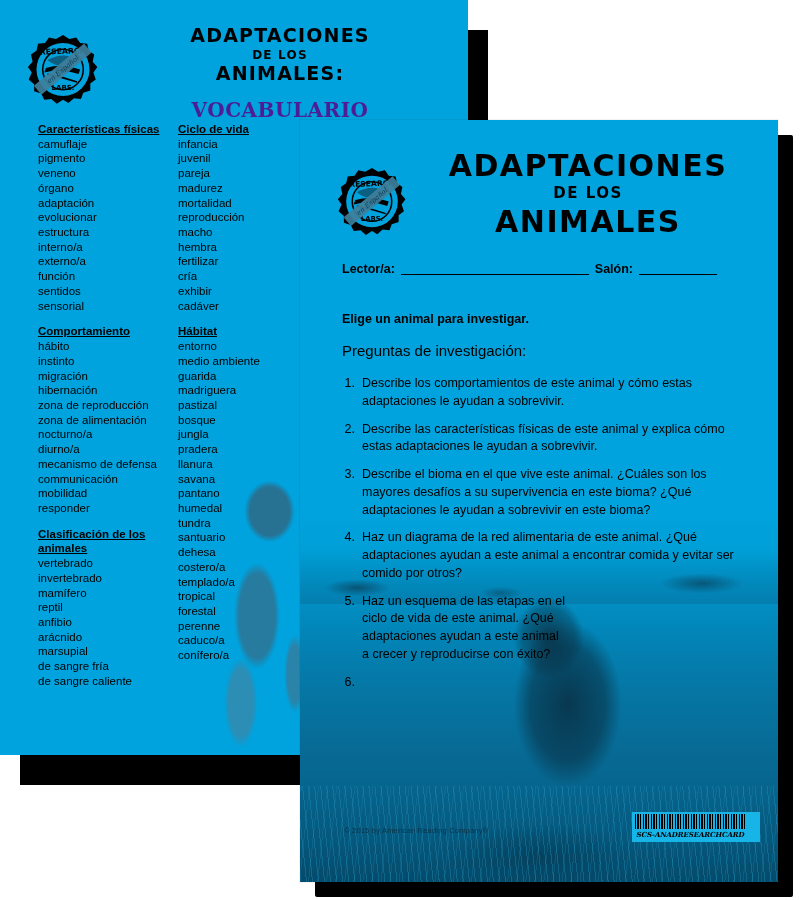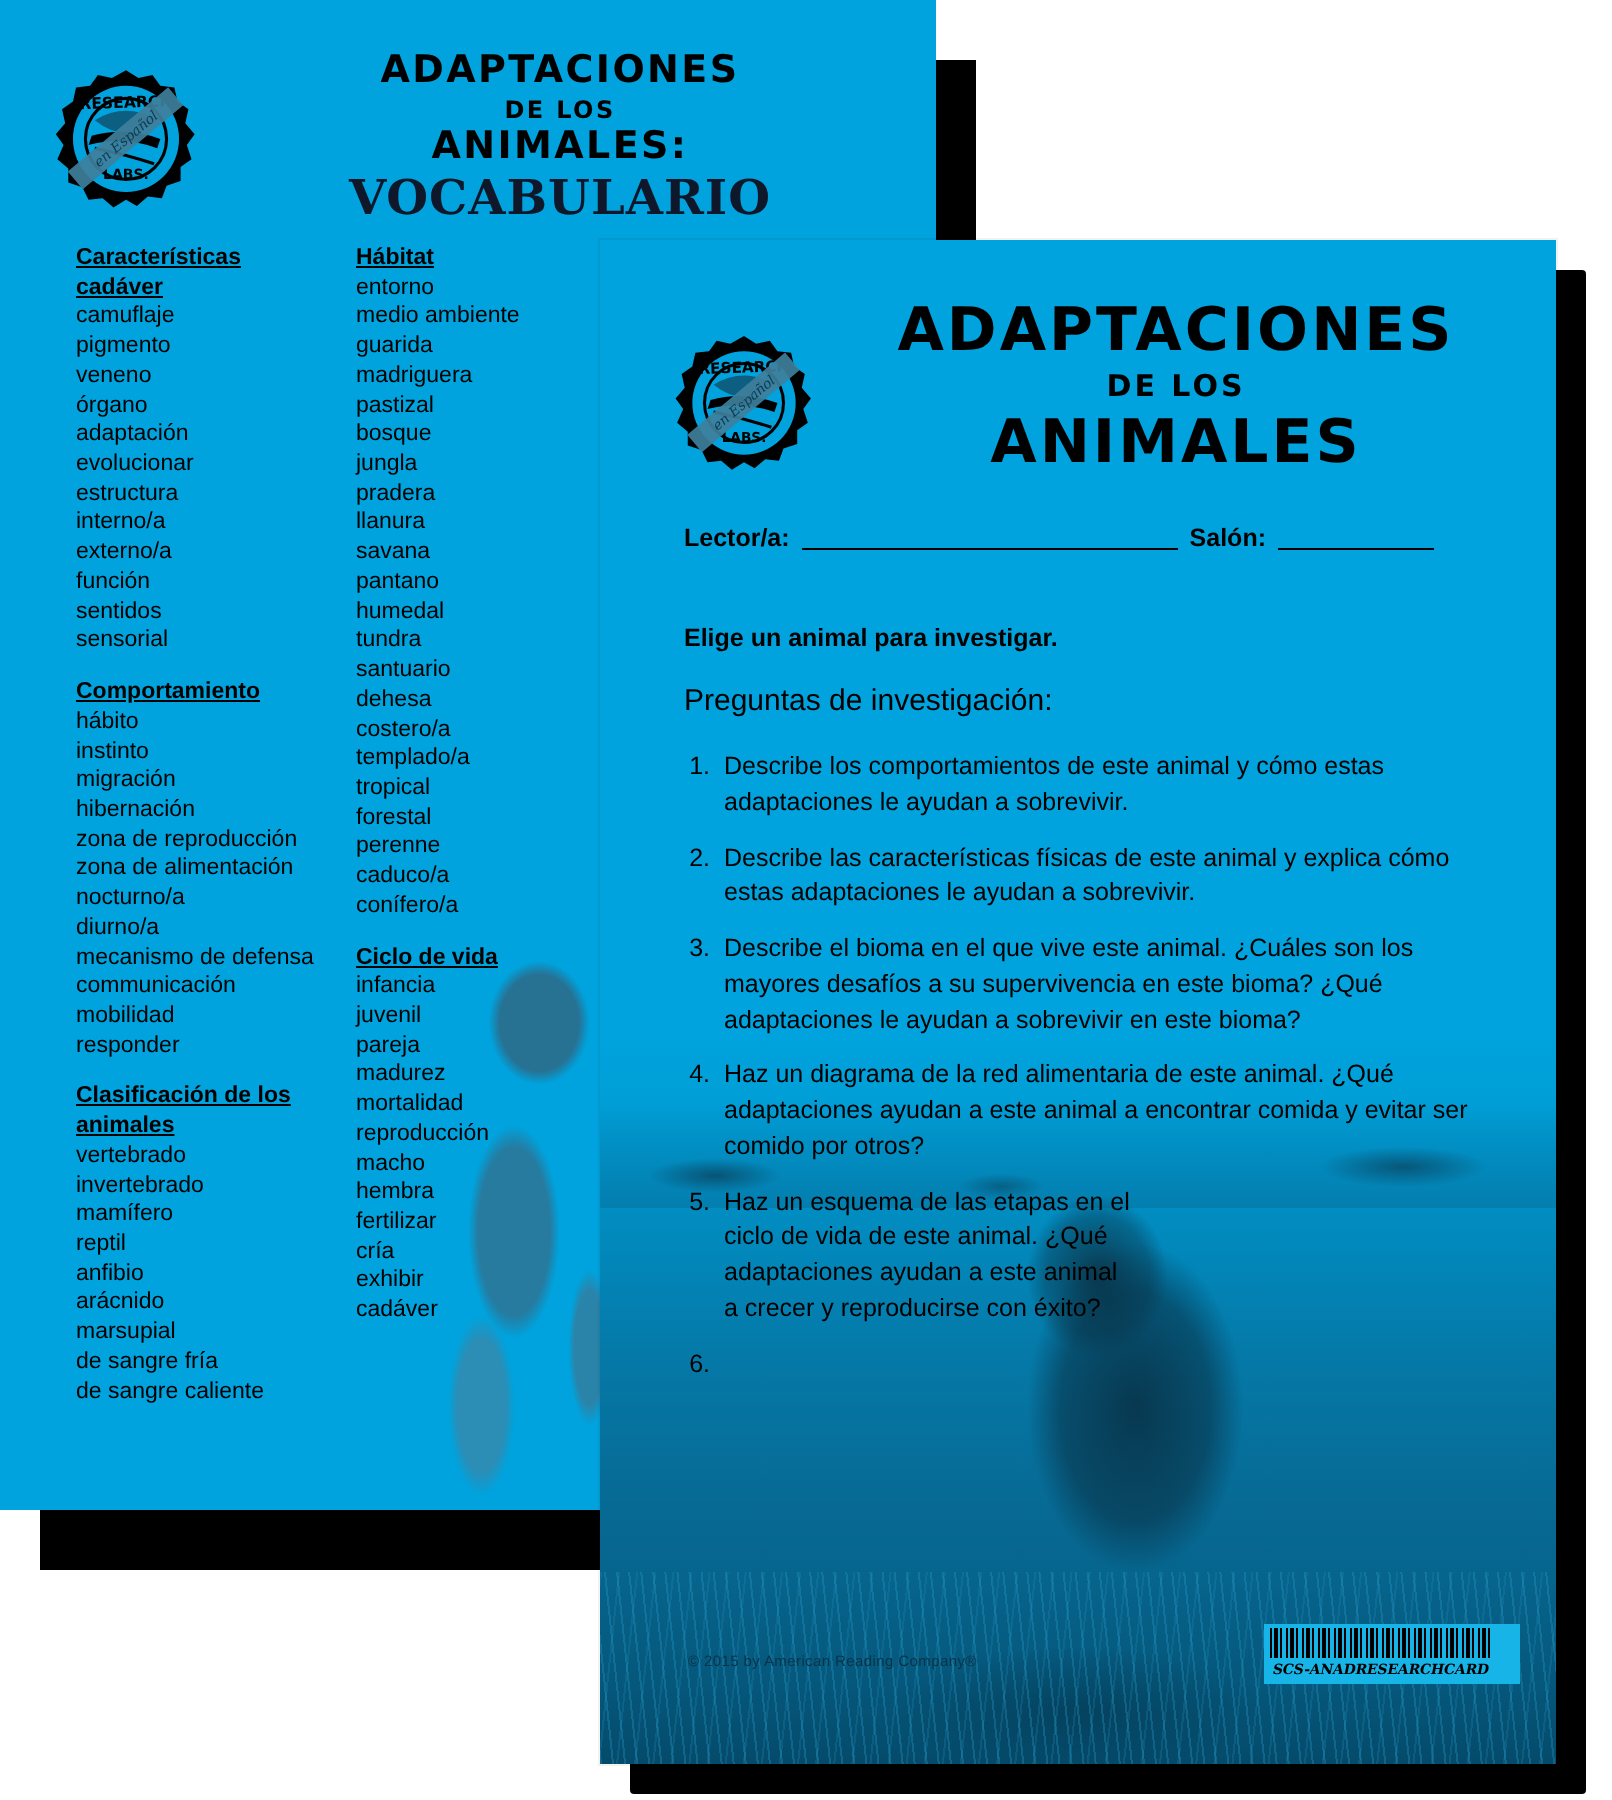--- a/index.html
+++ b/index.html
@@ -51,22 +51,22 @@
     font-weight: bold; font-size: 19px; letter-spacing: 1.2px;
     color: #000; line-height: 1.05;
   }
   .t-line2 {
     font-family: "DejaVu Sans", sans-serif;
     font-weight: bold; font-size: 12px; letter-spacing: 1.2px;
     color: #000; line-height: 1.5;
   }
   .t-big {
     font-family: "DejaVu Serif", serif;
-    font-weight: bold; font-size: 24px; letter-spacing: 0.5px;
-    color: #0f172a; line-height: 1.15; margin-top: 1px;
+    font-weight: bold; font-size: 20px; letter-spacing: 0.5px;
+    color: #4c1d95; line-height: 1.15; margin-top: 15px;
   }
 
   #vocab-columns { position: absolute; left: 38px; top: 122px; width: 420px; display: flex; gap: 18px; }
   .vcol { width: 122px; }
   .vcol.wide { width: 140px; }
   .vgroup { margin-bottom: 11px; }
   .vgroup-title {
     font-size: 11.5px; font-weight: bold; color: #000;
     text-decoration: underline; line-height: 1.28; margin-bottom: 0px;
   }
@@ -202,21 +202,21 @@
       <div class="t-line1">ADAPTACIONES</div>
       <div class="t-line2">DE LOS</div>
       <div class="t-line1">ANIMALES:</div>
       <div class="t-big">VOCABULARIO</div>
     </div>
 
     <div id="vocab-columns">
 
       <div class="vcol">
         <div class="vgroup">
-          <div class="vgroup-title">Características cadáver</div>
+          <div class="vgroup-title">Características físicas</div>
           <div class="vitem">camuflaje</div>
           <div class="vitem">pigmento</div>
           <div class="vitem">veneno</div>
           <div class="vitem">órgano</div>
           <div class="vitem">adaptación</div>
           <div class="vitem">evolucionar</div>
           <div class="vitem">estructura</div>
           <div class="vitem">interno/a</div>
           <div class="vitem">externo/a</div>
           <div class="vitem">función</div>
@@ -246,20 +246,35 @@
           <div class="vitem">reptil</div>
           <div class="vitem">anfibio</div>
           <div class="vitem">arácnido</div>
           <div class="vitem">marsupial</div>
           <div class="vitem">de sangre fría</div>
           <div class="vitem">de sangre caliente</div>
         </div>
       </div>
 
       <div class="vcol">
+        <div class="vgroup">
+          <div class="vgroup-title">Ciclo de vida</div>
+          <div class="vitem">infancia</div>
+          <div class="vitem">juvenil</div>
+          <div class="vitem">pareja</div>
+          <div class="vitem">madurez</div>
+          <div class="vitem">mortalidad</div>
+          <div class="vitem">reproducción</div>
+          <div class="vitem">macho</div>
+          <div class="vitem">hembra</div>
+          <div class="vitem">fertilizar</div>
+          <div class="vitem">cría</div>
+          <div class="vitem">exhibir</div>
+          <div class="vitem">cadáver</div>
+        </div>
         <div class="vgroup">
           <div class="vgroup-title">Hábitat</div>
           <div class="vitem">entorno</div>
           <div class="vitem">medio ambiente</div>
           <div class="vitem">guarida</div>
           <div class="vitem">madriguera</div>
           <div class="vitem">pastizal</div>
           <div class="vitem">bosque</div>
           <div class="vitem">jungla</div>
           <div class="vitem">pradera</div>
@@ -271,35 +286,20 @@
           <div class="vitem">santuario</div>
           <div class="vitem">dehesa</div>
           <div class="vitem">costero/a</div>
           <div class="vitem">templado/a</div>
           <div class="vitem">tropical</div>
           <div class="vitem">forestal</div>
           <div class="vitem">perenne</div>
           <div class="vitem">caduco/a</div>
           <div class="vitem">conífero/a</div>
         </div>
-        <div class="vgroup">
-          <div class="vgroup-title">Ciclo de vida</div>
-          <div class="vitem">infancia</div>
-          <div class="vitem">juvenil</div>
-          <div class="vitem">pareja</div>
-          <div class="vitem">madurez</div>
-          <div class="vitem">mortalidad</div>
-          <div class="vitem">reproducción</div>
-          <div class="vitem">macho</div>
-          <div class="vitem">hembra</div>
-          <div class="vitem">fertilizar</div>
-          <div class="vitem">cría</div>
-          <div class="vitem">exhibir</div>
-          <div class="vitem">cadáver</div>
-        </div>
       </div>
 
       <div class="vcol wide">
         <div class="vgroup">
           <div class="vgroup-title">Cadena/Red alimentaria</div>
         </div>
       </div>
 
     </div>
   </div>

